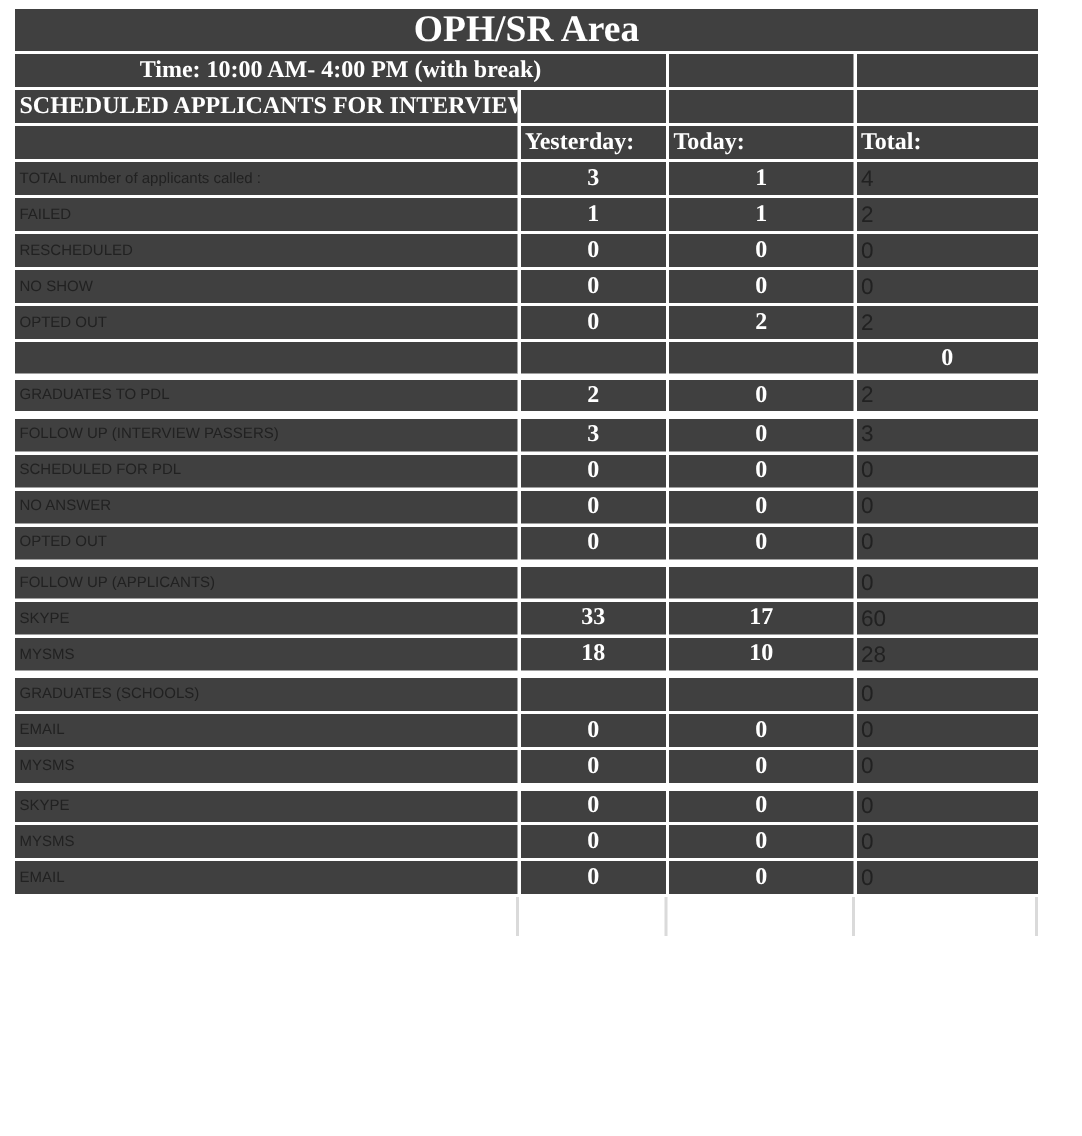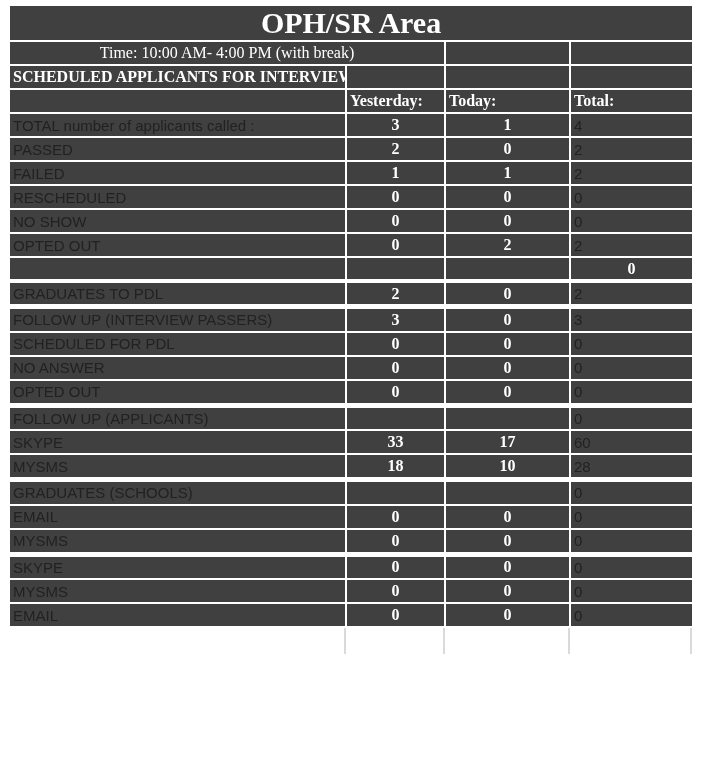--- a/index.html
+++ b/index.html
@@ -26,28 +26,28 @@
     white-space: nowrap;
     vertical-align: middle;
   }
 
   td.title-cell {
     height: 34px;
     text-align: center;
     color: #ffffff;
     font-family: "Liberation Serif", "DejaVu Serif", serif;
     font-weight: bold;
-    font-size: 30px;
+    font-size: 25px;
   }
   td.time-cell {
     height: 21px;
     text-align: center;
     color: #ffffff;
     font-family: "Liberation Serif", "DejaVu Serif", serif;
-    font-weight: normal;
+    font-weight: bold;
     font-size: 16px;
   }
   td.sched-cell {
     height: 44px;
     text-align: center;
     color: #ffffff;
     font-family: "Liberation Serif", "DejaVu Serif", serif;
     font-weight: bold;
     font-size: 16px;
     white-space: normal;
@@ -58,21 +58,21 @@
     height: 21px;
     text-align: left;
     color: #ffffff;
     font-family: "Liberation Serif", "DejaVu Serif", serif;
     font-weight: bold;
     font-size: 16px;
   }
 
   td.label {
     color: #212121;
-    font-size: 15px;
+    font-size: 10px;
     text-align: left;
   }
   td.num {
     color: #ffffff;
     font-family: "Liberation Serif", "DejaVu Serif", serif;
     font-weight: bold;
     font-size: 16px;
     text-align: center;
   }
   td.total-dark {
@@ -144,26 +144,20 @@
       </tr>
     </tbody>
     <tbody id="data-body">
         <tr>
           <td class="label">TOTAL number of applicants called :</td>
           <td class="num">3</td>
           <td class="num">1</td>
           <td class="total-dark">4</td>
         </tr>
         <tr>
-          <td class="label">PASSED</td>
-          <td class="num">2</td>
-          <td class="num">0</td>
-          <td class="total-dark">2</td>
-        </tr>
-        <tr>
           <td class="label">FAILED</td>
           <td class="num">1</td>
           <td class="num">1</td>
           <td class="total-dark">2</td>
         </tr>
         <tr>
           <td class="label">RESCHEDULED</td>
           <td class="num">0</td>
           <td class="num">0</td>
           <td class="total-dark">0</td>

